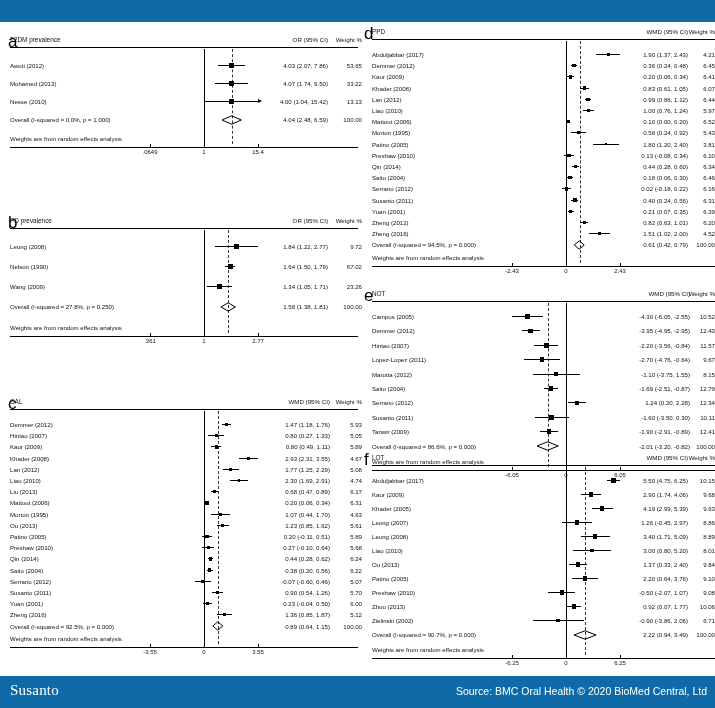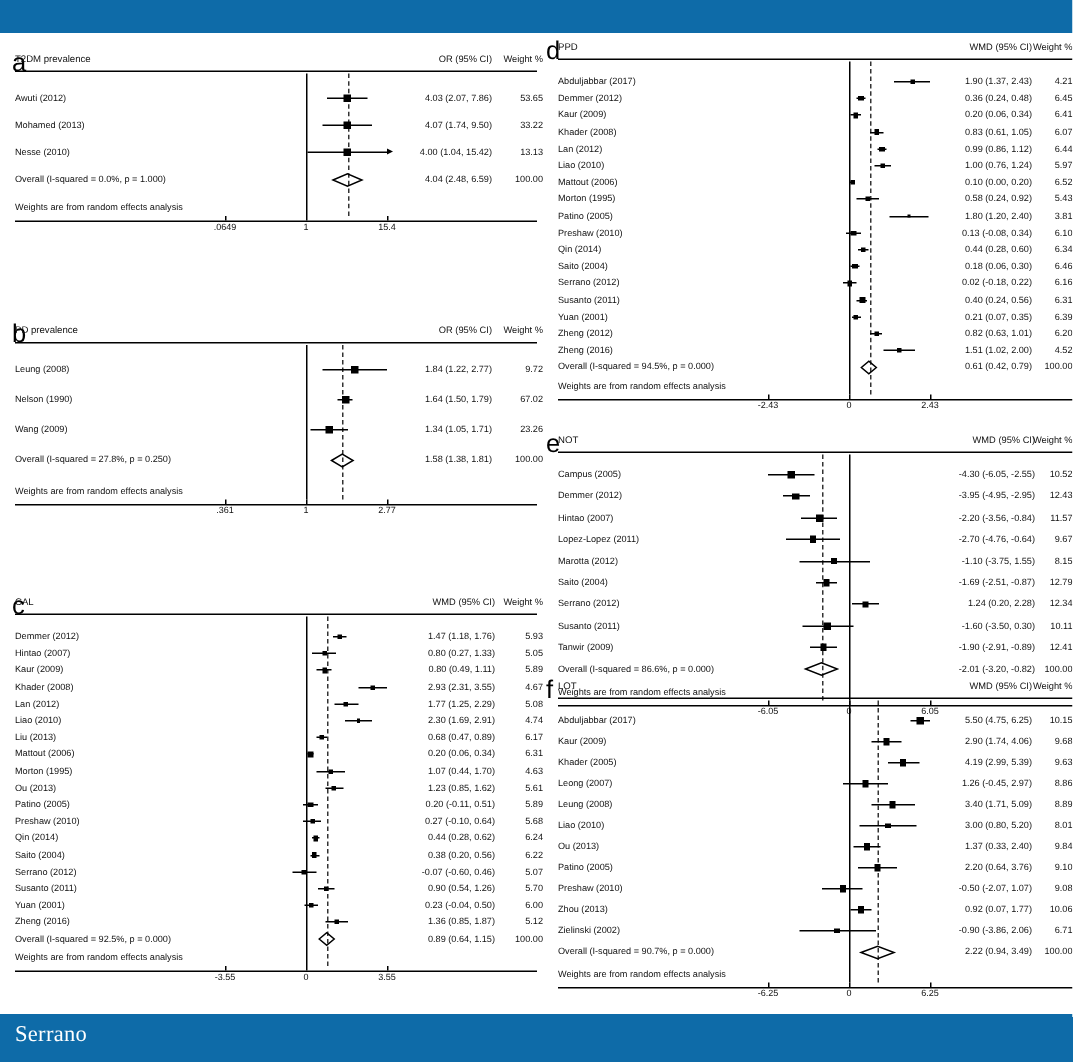--- a/index.html
+++ b/index.html
@@ -497,14 +497,15 @@
       <div class="tick" style="left: 140px; top: 203px;"></div>
       <div class="ticklbl" style="left: 118px; top: 208px; width: 44px;">-6.25</div>
       <div class="tick" style="left: 194px; top: 203px;"></div>
       <div class="ticklbl" style="left: 172px; top: 208px; width: 44px;">0</div>
       <div class="tick" style="left: 248px; top: 203px;"></div>
       <div class="ticklbl" style="left: 226px; top: 208px; width: 44px;">6.25</div>
     </div>
   </div>
 
 <div class="footerbar">
-  <div class="footer-logo">Serrano</div>
+  <div class="footer-logo">Susanto</div>
+  <div class="footer-src">Source: BMC Oral Health © 2020 BioMed Central, Ltd</div>
 </div>
 
 </body></html>

